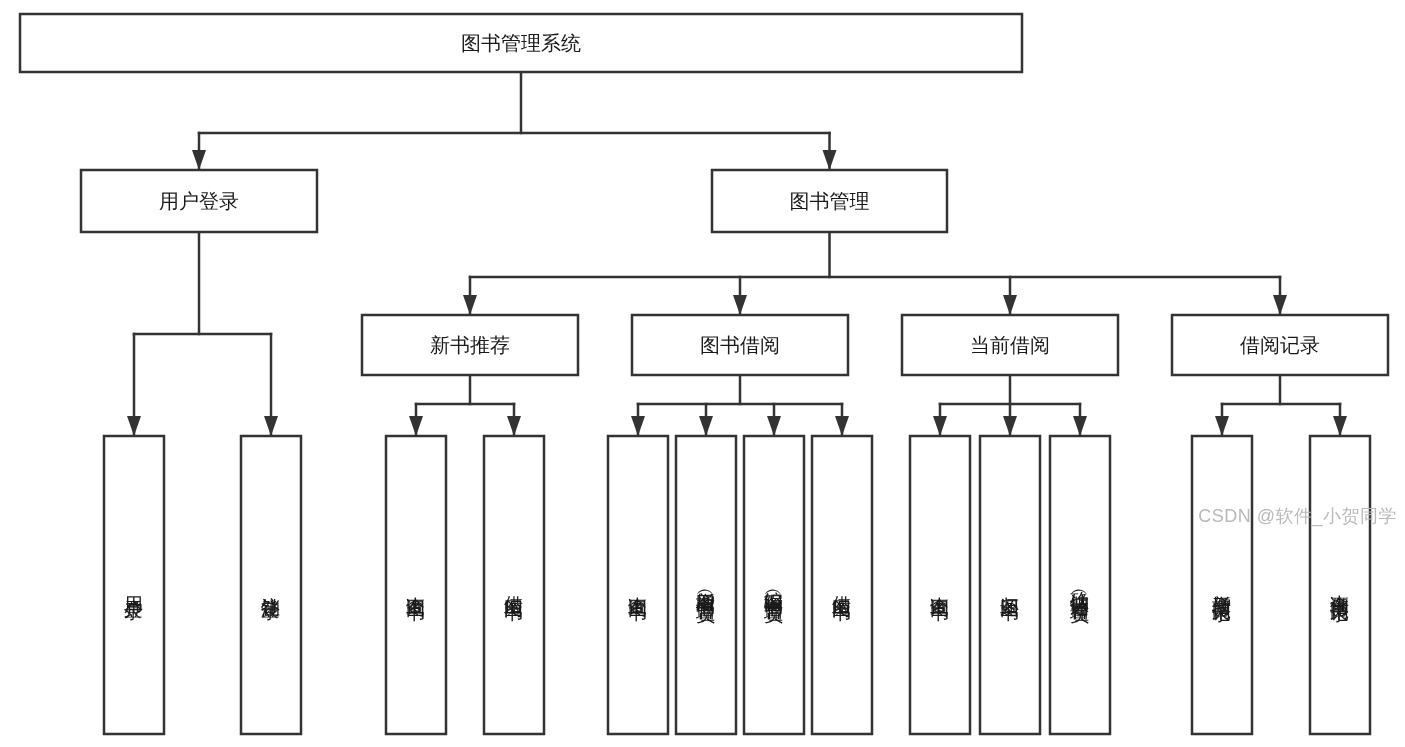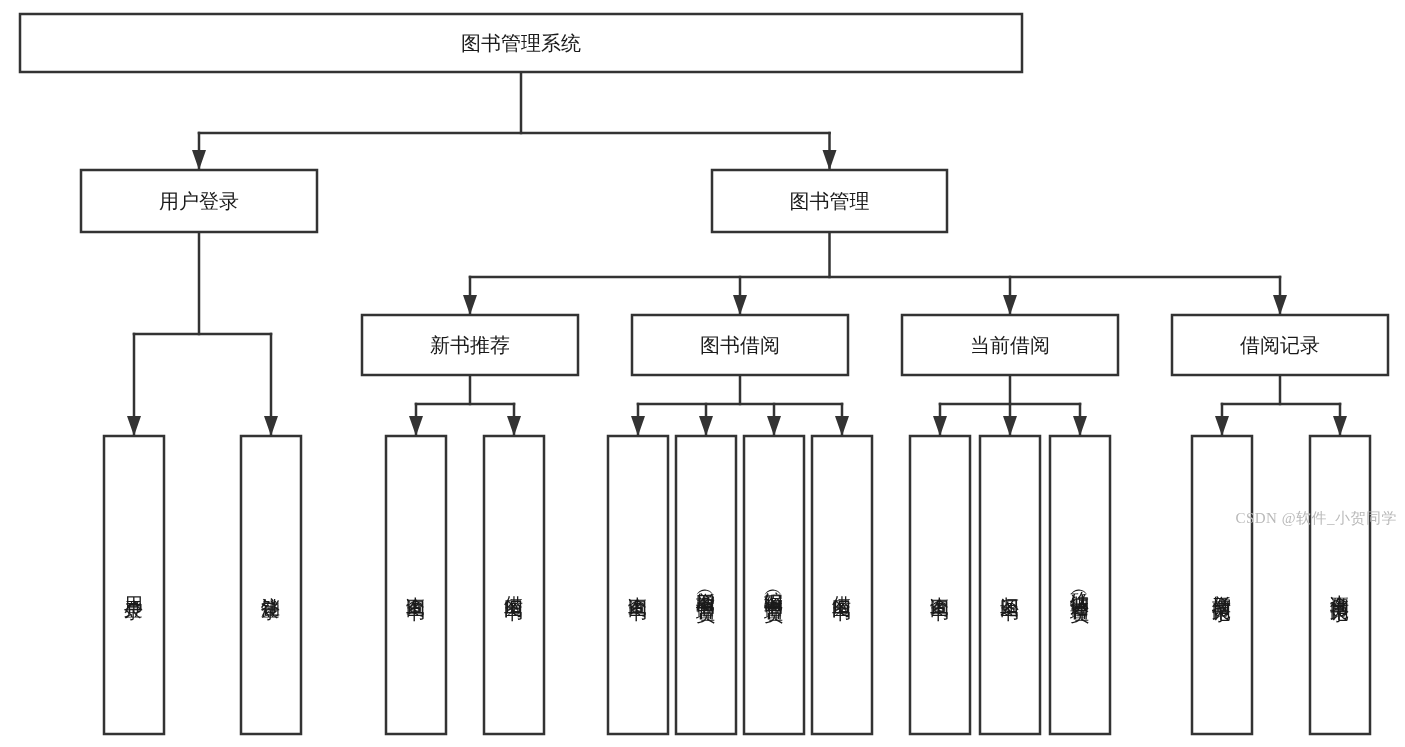--- a/index.html
+++ b/index.html
@@ -61,22 +61,22 @@
     align-items: center;
     justify-content: center;
     text-align: center;
     white-space: nowrap;
     pointer-events: none;
   }
   .watermark {
     position: absolute;
     right: 8px;
     bottom: 6px;
-    font-family: Liberation Serif, serif;
-    font-size: 15px;
+    font-family: Liberation Sans, sans-serif;
+    font-size: 18px;
     color: #b9b9b9;
     white-space: nowrap;
     letter-spacing: 0.5px;
   }
 </style>
 </head>
 <body>
 
 <div id="diagram-root">
 

